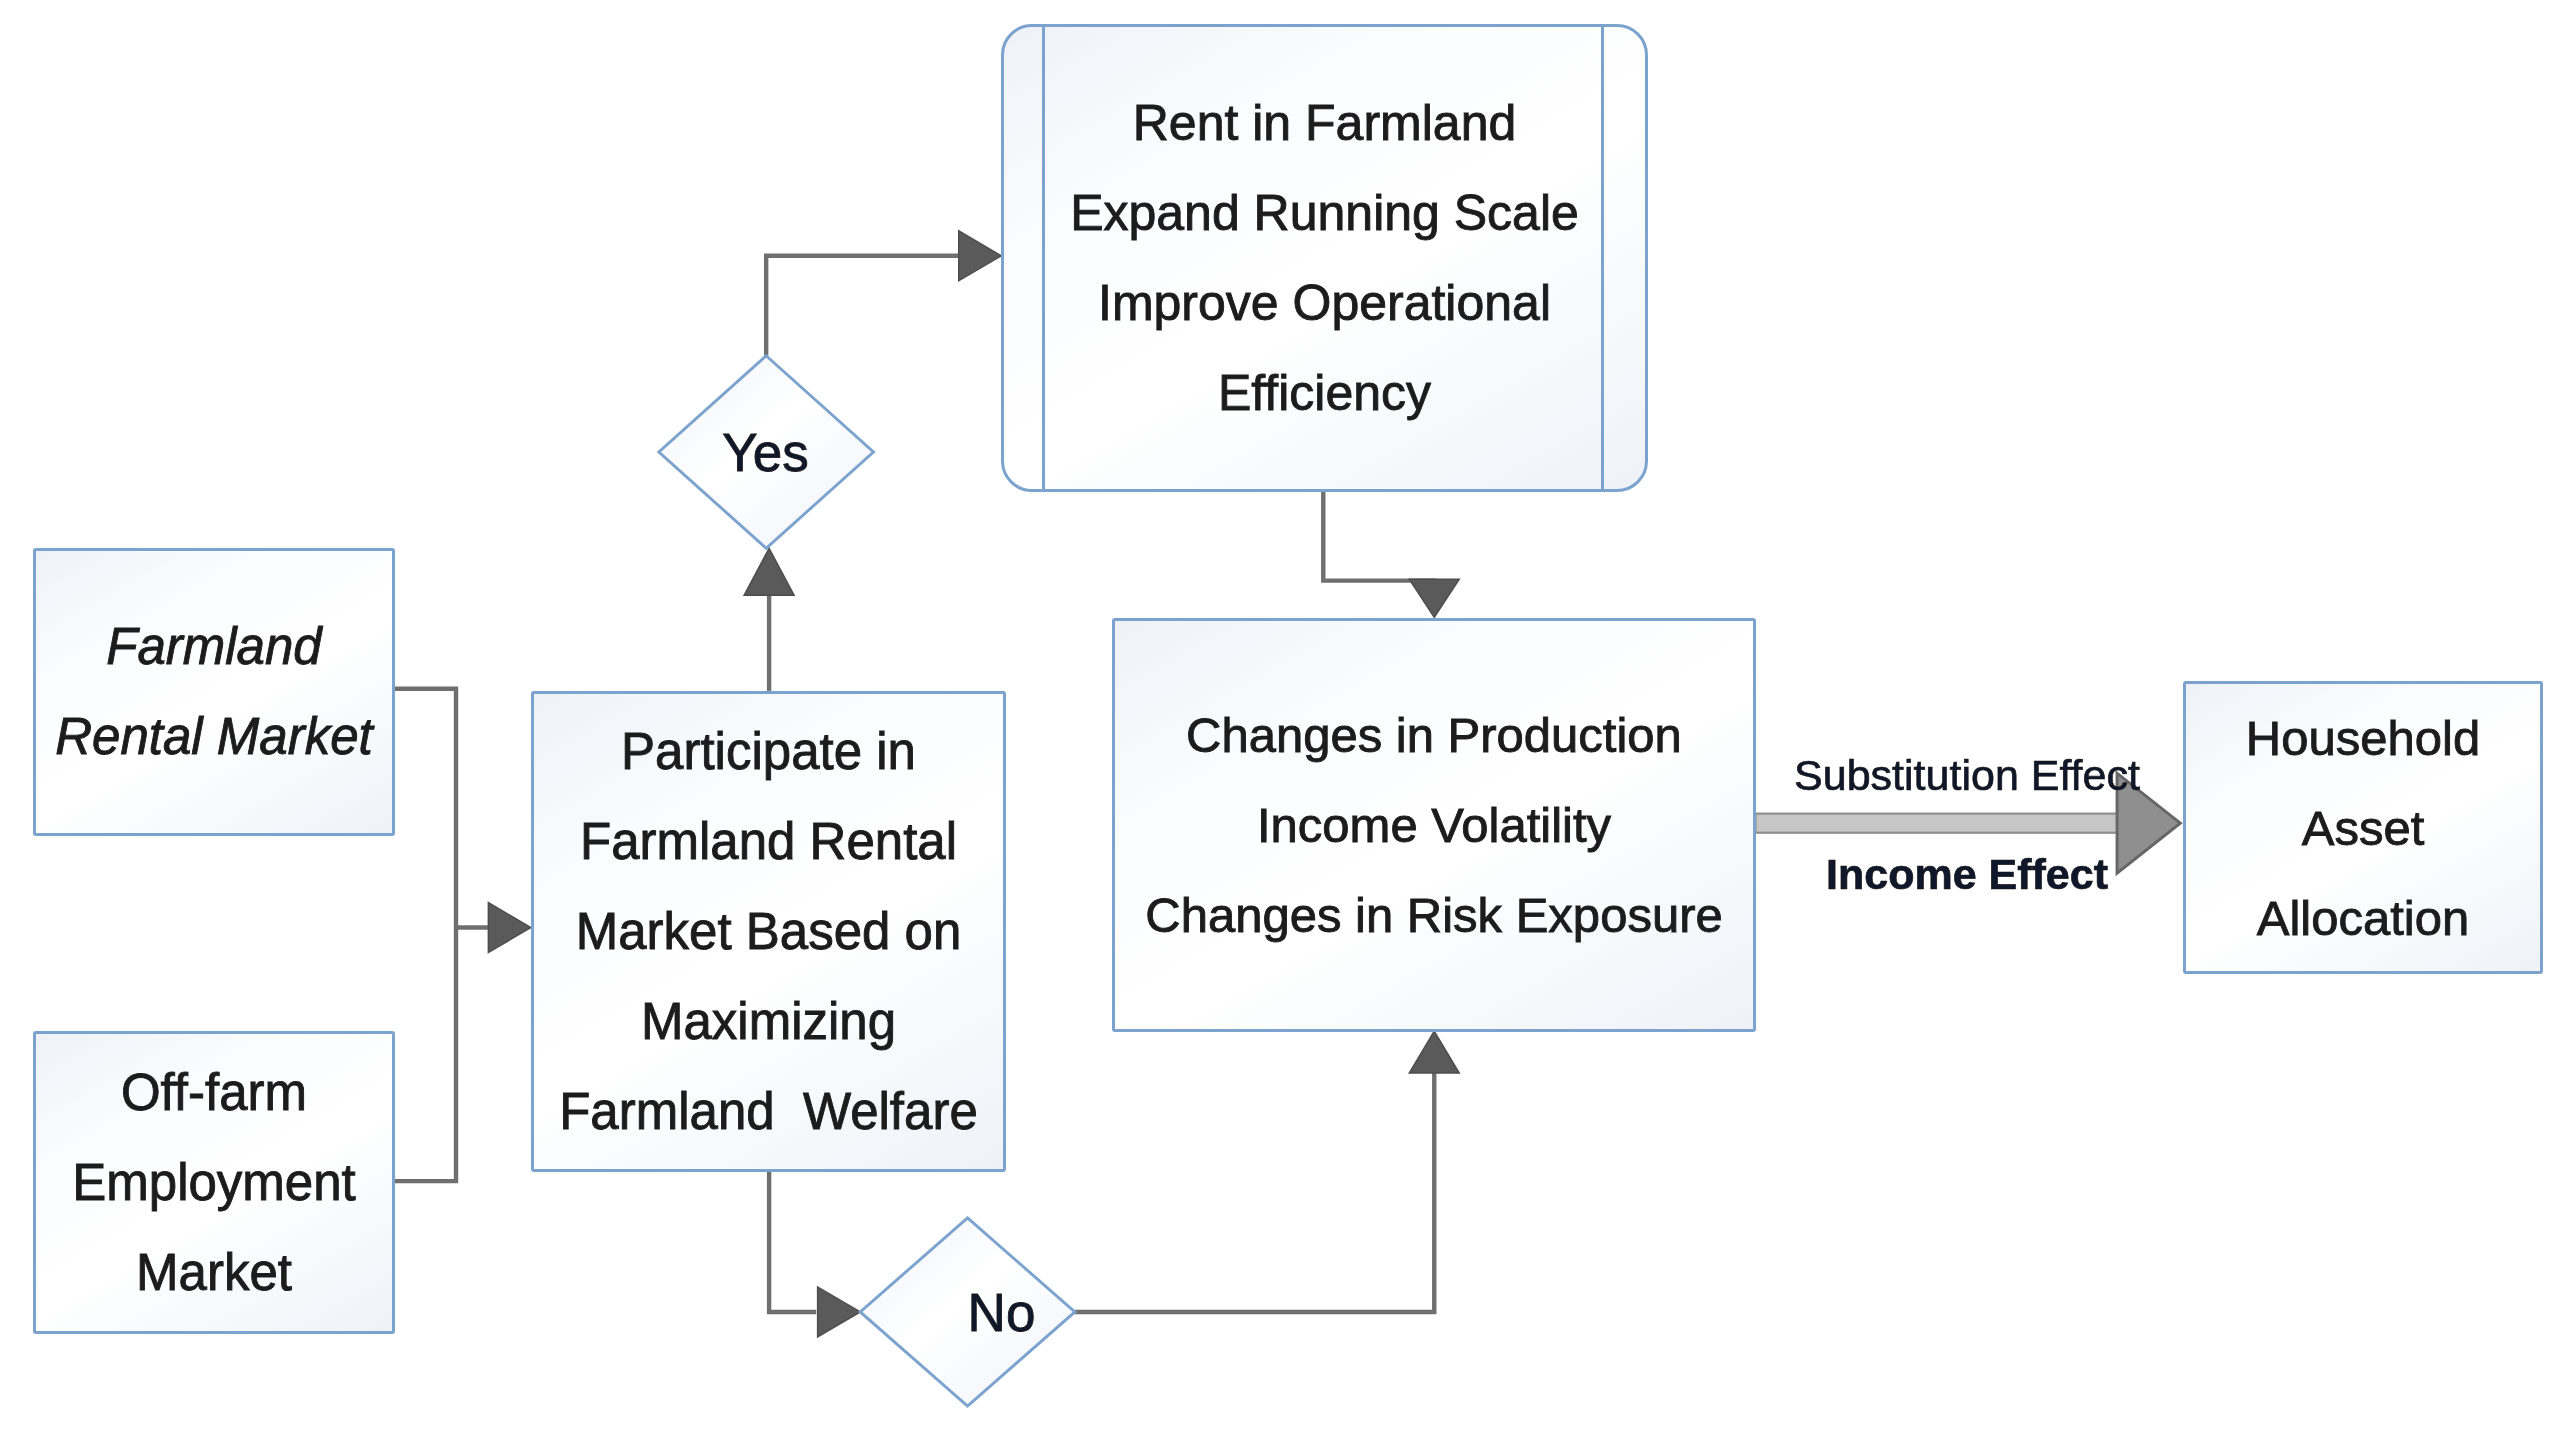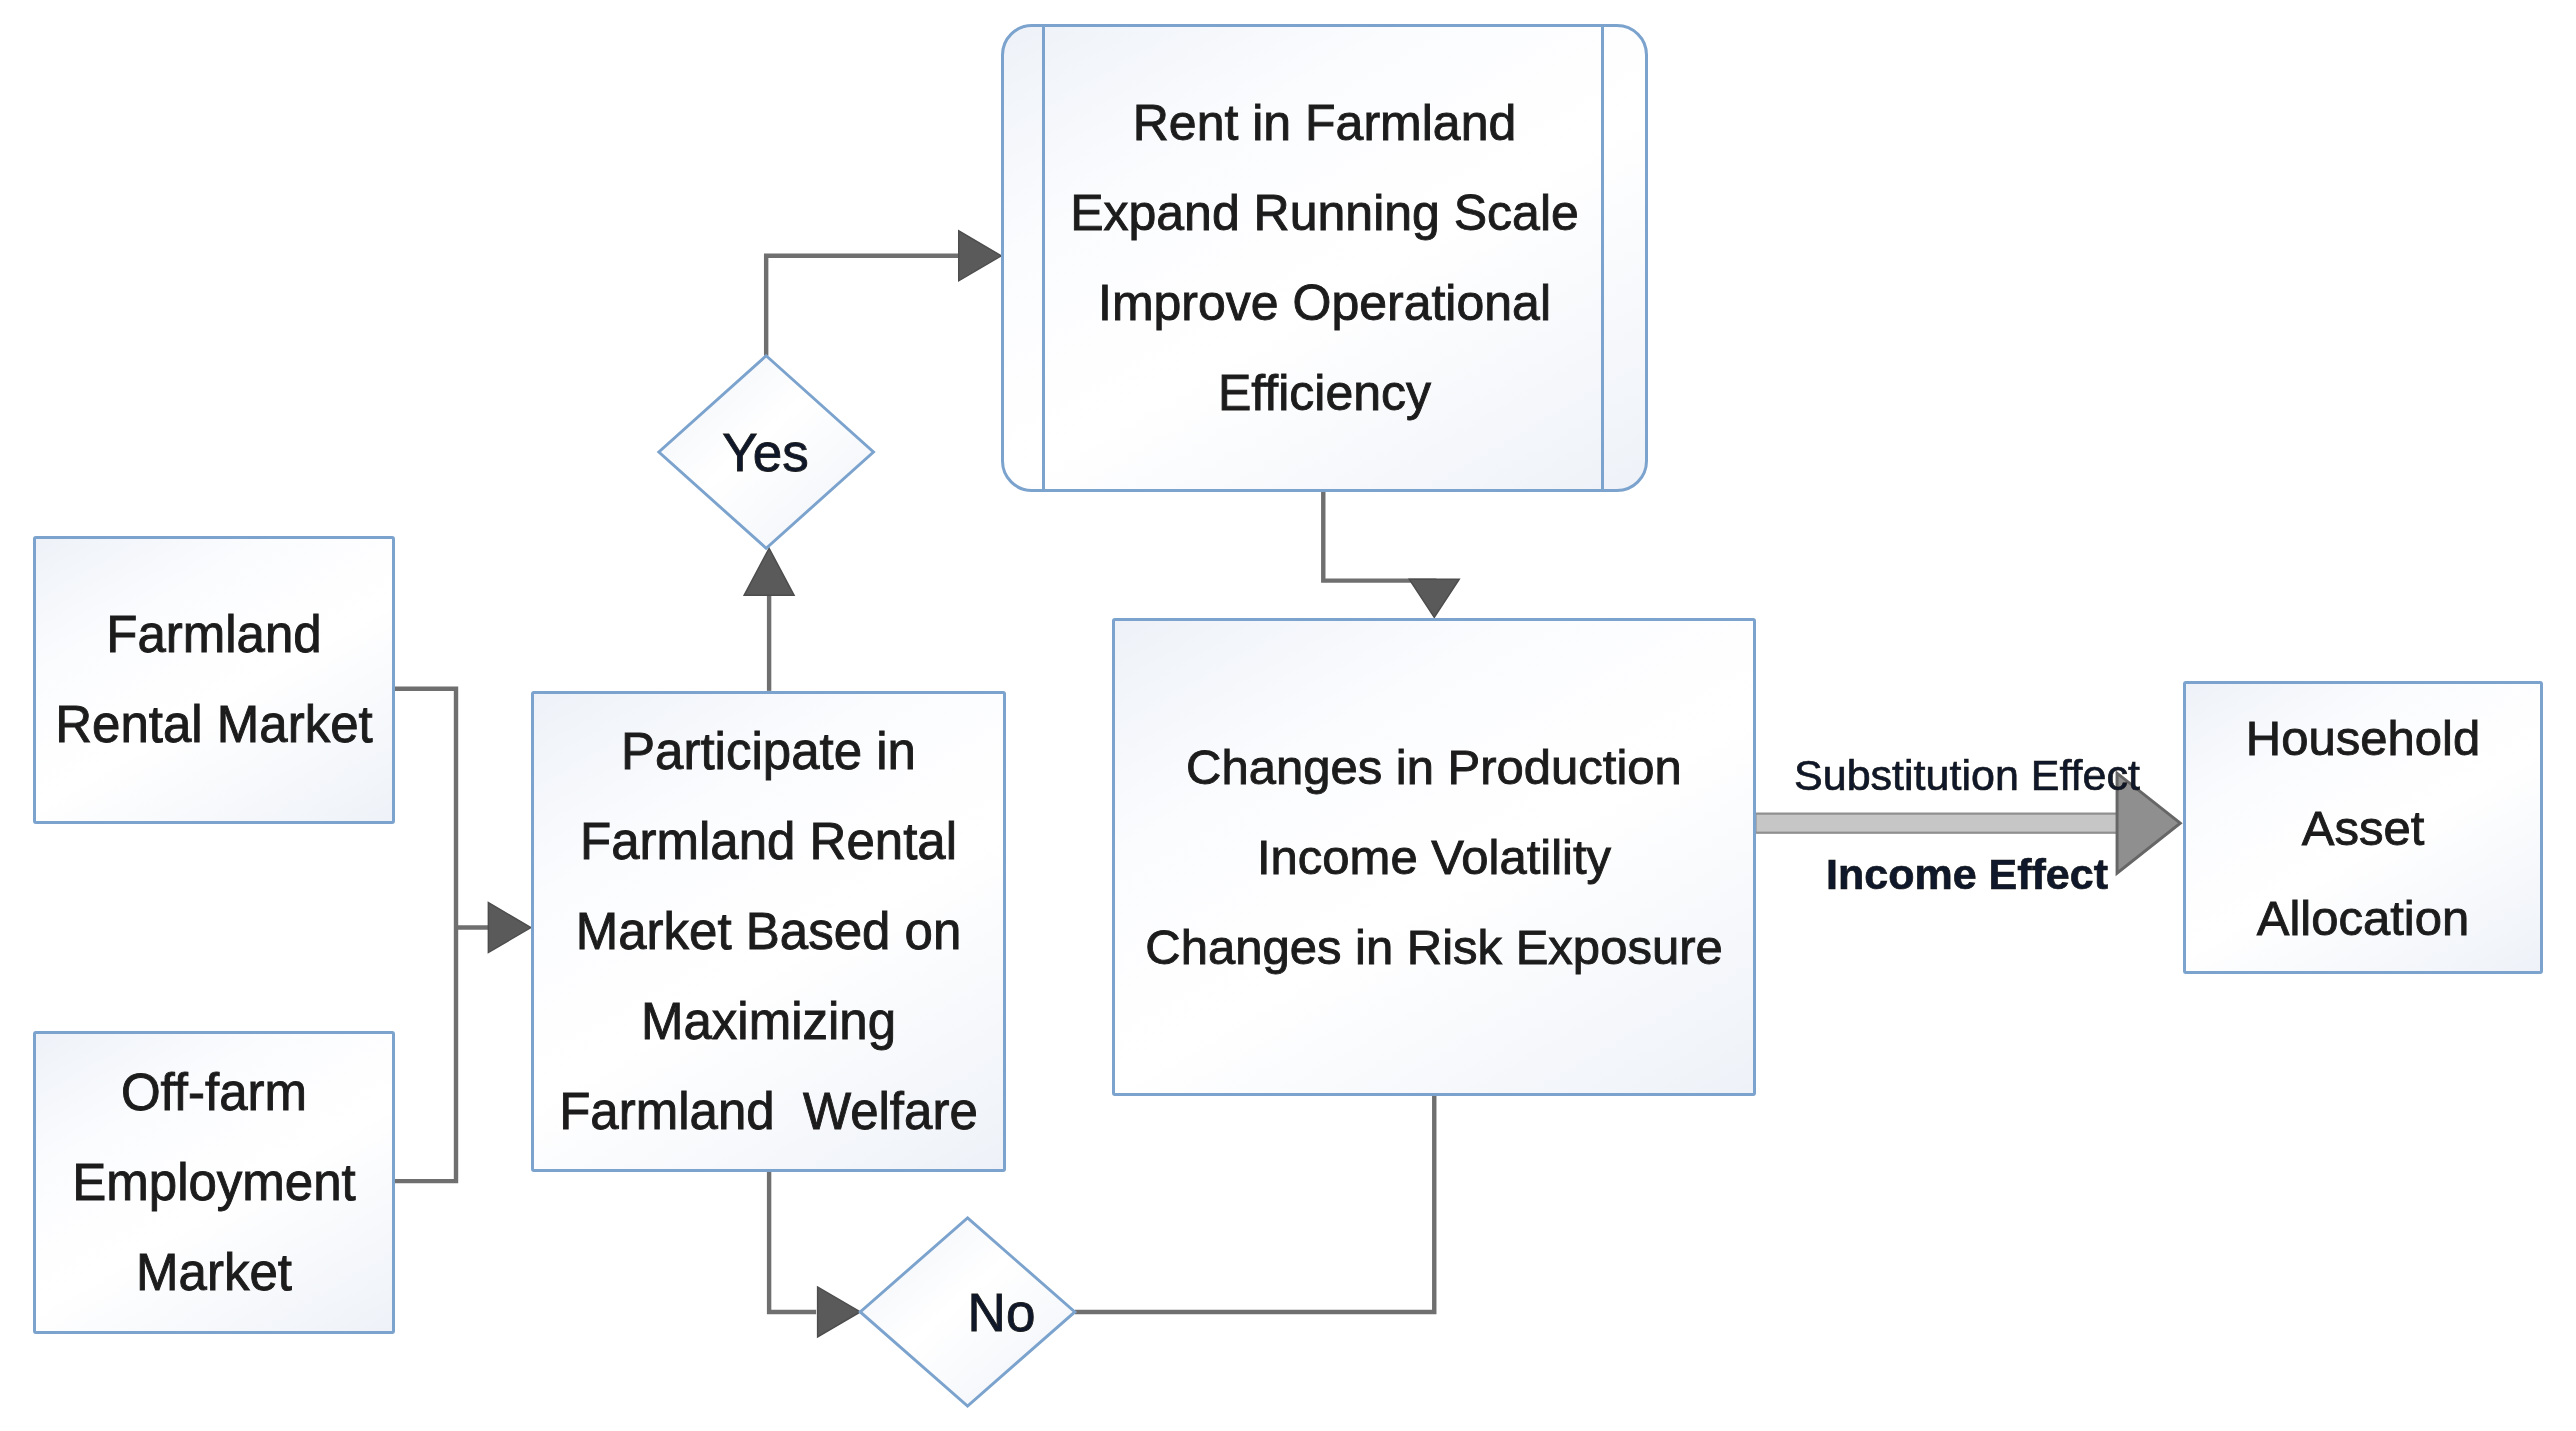--- a/index.html
+++ b/index.html
@@ -101,21 +101,21 @@
 
     <g>
       <rect x="2388" y="1107" width="500" height="26" fill="#c6c6c6" stroke="#8f8f8f" stroke-width="3"></rect>
       <polygon points="2966,1120 2880,1052 2880,1188" fill="#8f8f8f" stroke="#666666" stroke-width="4"></polygon>
     </g>
 
     <polygon points="1042,484 1188,615 1042,746 896,615" fill="url(#nodeGrad)" stroke="#7ba3cd" stroke-width="4"></polygon>
     <polygon points="1316,1657 1462,1785 1316,1913 1170,1785" fill="url(#nodeGrad)" stroke="#7ba3cd" stroke-width="4"></polygon>
   </svg>
 
-  <div class="node fs70" style="left:33px; top:536px; width:362px; height:288px;">
+  <div class="node fs70" style="left:33px; top:548px; width:362px; height:288px;font-style:italic;">
     <div class="line">Farmland</div>
     <div class="line">Rental Market</div>
   </div>
 
   <div class="node fs70" style="left:33px; top:1031px; width:362px; height:303px;justify-content:center;">
     <div class="line">Off-farm</div>
     <div class="line">Employment</div>
     <div class="line">Market</div>
   </div>
 
@@ -129,21 +129,21 @@
 
   <div class="node fs68" style="left:1001px; top:24px; width:647px; height:468px;">
     <div class="inner-rule" style="left:38px;"></div>
     <div class="inner-rule" style="right:41px;"></div>
     <div class="line">Rent in Farmland</div>
     <div class="line">Expand Running Scale</div>
     <div class="line">Improve Operational</div>
     <div class="line">Efficiency</div>
   </div>
 
-  <div class="node fs66" style="left:1112px; top:618px; width:644px; height:478px;">
+  <div class="node fs66" style="left:1112px; top:618px; width:644px; height:414px;">
     <div class="line">Changes in Production</div>
     <div class="line">Income Volatility</div>
     <div class="line">Changes in Risk Exposure</div>
   </div>
 
   <div class="node fs66" style="left:2183px; top:681px; width:360px; height:293px;">
     <div class="line">Household</div>
     <div class="line">Asset</div>
     <div class="line">Allocation</div>
   </div>

